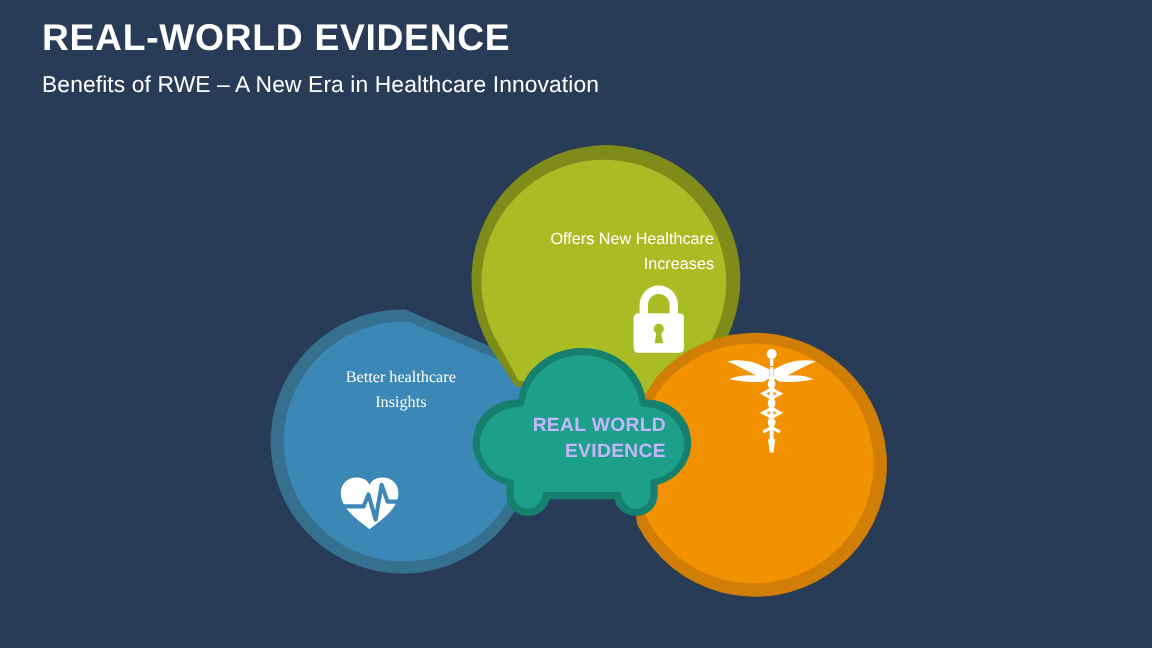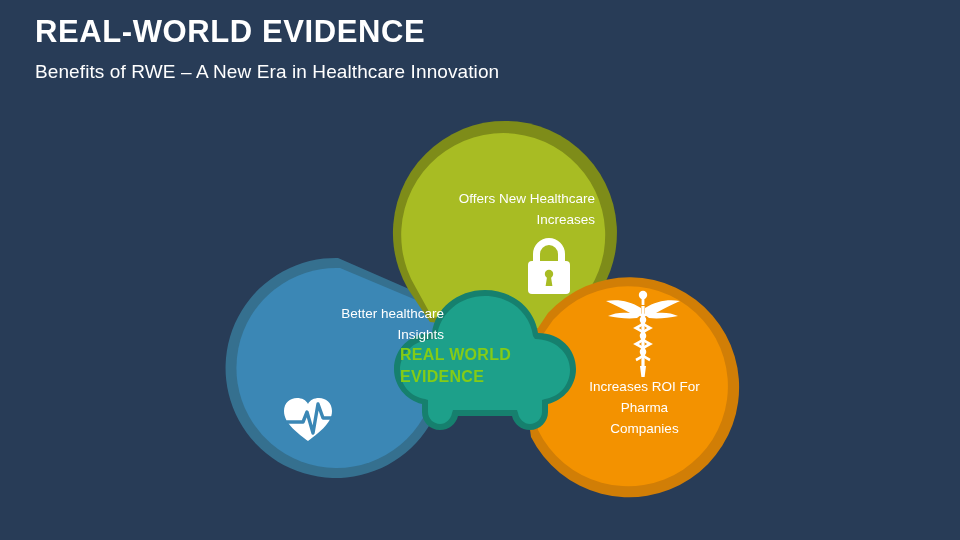--- a/index.html
+++ b/index.html
@@ -45,28 +45,28 @@
 
   
   .lobe-label {
     position:absolute;
     color:#FFFFFF;
     font-size:13.5px;
     line-height:1.55;
     pointer-events:none;
   }
   #label-green   { left:380px; top:189px; width:215px; text-align:right; }
-  #label-blue    { left:264px; top:304px; width:180px; text-align:right; }
+  #label-blue    { left:244px; top:304px; width:180px; text-align:center;font-family:Liberation Serif, serif; }
   #label-orange  { left:562px; top:377px; width:165px; text-align:center; }
 
   #label-center {
     position:absolute;
-    left:400px; top:344px; width:175px;
-    text-align:left;
-    color:#84cc16;
+    left:380px; top:344px; width:175px;
+    text-align:right;
+    color:#c4b5fd;
     font-size:16px;
     font-weight:bold;
     line-height:1.36;
     letter-spacing:0.3px;
     pointer-events:none;
   }
 </style>
 </head>
 <body>
 
@@ -216,24 +216,19 @@
   <div class="lobe-label" id="label-green">
     <span>Offers New Healthcare</span><br>
     <span>Increases</span>
   </div>
 
   <div class="lobe-label" id="label-blue">
     <span>Better healthcare</span><br>
     <span>Insights</span>
   </div>
 
-  <div class="lobe-label" id="label-orange">
-    <span>Increases ROI For</span><br>
-    <span>Pharma</span><br>
-    <span>Companies</span>
-  </div>
 
   <div id="label-center">
     <span>REAL WORLD</span><br>
     <span>EVIDENCE</span>
   </div>
 
 </div>
 
 </body></html>

